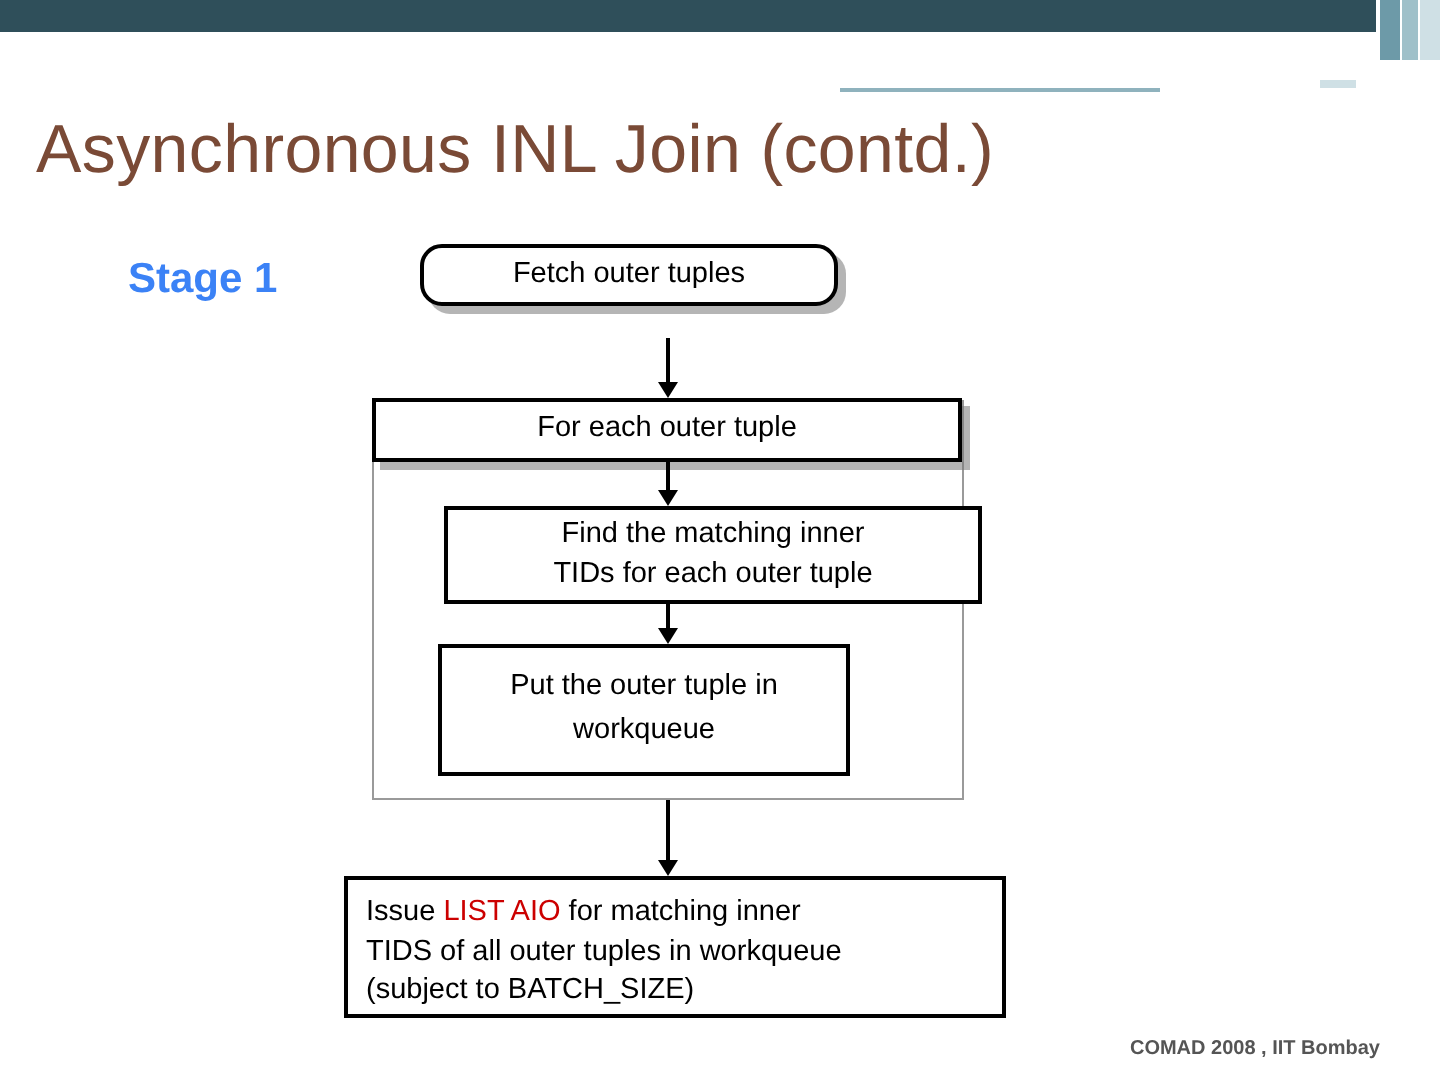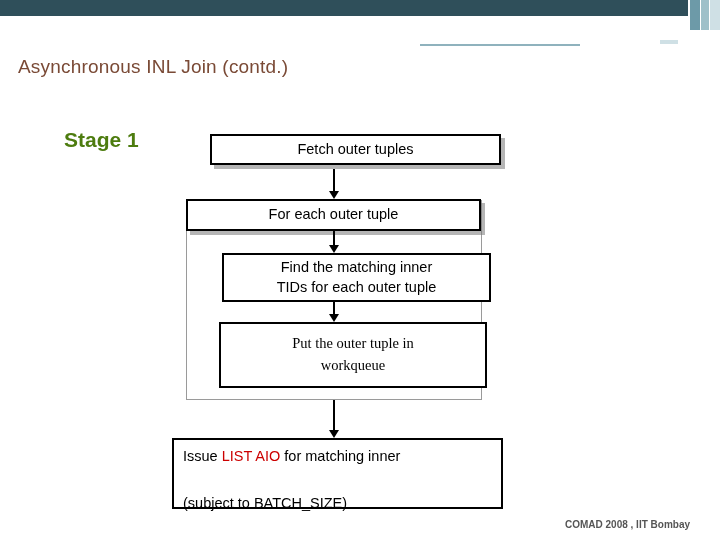--- a/index.html
+++ b/index.html
@@ -71,33 +71,33 @@
     position: absolute;
     left: 690px; top: 30px;
     width: 30px; height: 510px;
     background: #ffffff;
   }
 
   
   .title {
     position: absolute;
     left: 18px; top: 56px;
-    font-size: 19px;
+    font-size: 34px;
     color: #7a4a36;
     letter-spacing: 0.2px;
     white-space: nowrap;
   }
 
   
   .stage-label {
     position: absolute;
     left: 64px; top: 128px;
     font-size: 21px;
     font-weight: bold;
-    color: #4d7c0f;
+    color: #3b82f6;
   }
 
   
   .loop-frame {
     position: absolute;
     left: 186px; top: 200px;
     width: 296px; height: 200px;
     border: 1px solid #9a9a9a;
     box-sizing: border-box;
     background: transparent;
@@ -115,26 +115,26 @@
     justify-content: center;
     text-align: center;
     font-size: 14.5px;
     color: #000000;
     line-height: 1.35;
   }
   .box.shadowed {
     box-shadow: 4px 4px 0 rgba(120,120,120,0.55);
   }
 
-  #box-fetch   { left: 210px; top: 134px; width: 291px; height: 31px; }
+  #box-fetch   { left: 210px; top: 122px; width: 209px; height: 31px; border-radius: 11px; }
   #box-foreach { left: 186px; top: 199px; width: 295px; height: 32px; }
   #box-find    { left: 222px; top: 253px; width: 269px; height: 49px; }
-  #box-put     { left: 219px; top: 322px; width: 268px; height: 66px; font-family: Liberation Serif, serif; }
+  #box-put     { left: 219px; top: 322px; width: 206px; height: 66px; }
   #box-issue   { left: 172px; top: 438px; width: 331px; height: 71px;
-                 align-items: flex-start; padding: 7px 9px; justify-content: flex-start; gap: 27px; }
+                 align-items: flex-start; padding: 7px 9px; justify-content: flex-start; }
   #box-issue .line { text-align: left; width: 100%; }
 
   .put-line-2 { margin-top: 2px; }
 
   .hl-red { color: #cc0000; }
 
   
   .arrow {
     position: absolute;
     width: 2px;
@@ -199,20 +199,21 @@
   <div>TIDs for each outer tuple</div>
 </div>
 
 <div class="box" id="box-put">
   <div>Put the outer tuple in</div>
   <div class="put-line-2">workqueue</div>
 </div>
 
 <div class="box" id="box-issue">
   <div class="line"><span>Issue </span><span class="hl-red">LIST AIO</span><span> for matching inner</span></div>
+  <div class="line">TIDS of all outer tuples in workqueue</div>
   <div class="line">(subject to BATCH_SIZE)</div>
 </div>
 
 <div class="arrow" id="arrow-1"></div>
 <div class="arrow" id="arrow-2"></div>
 <div class="arrow" id="arrow-3"></div>
 <div class="arrow" id="arrow-4"></div>
 
 <div class="footer">COMAD 2008 , IIT Bombay</div>
 

